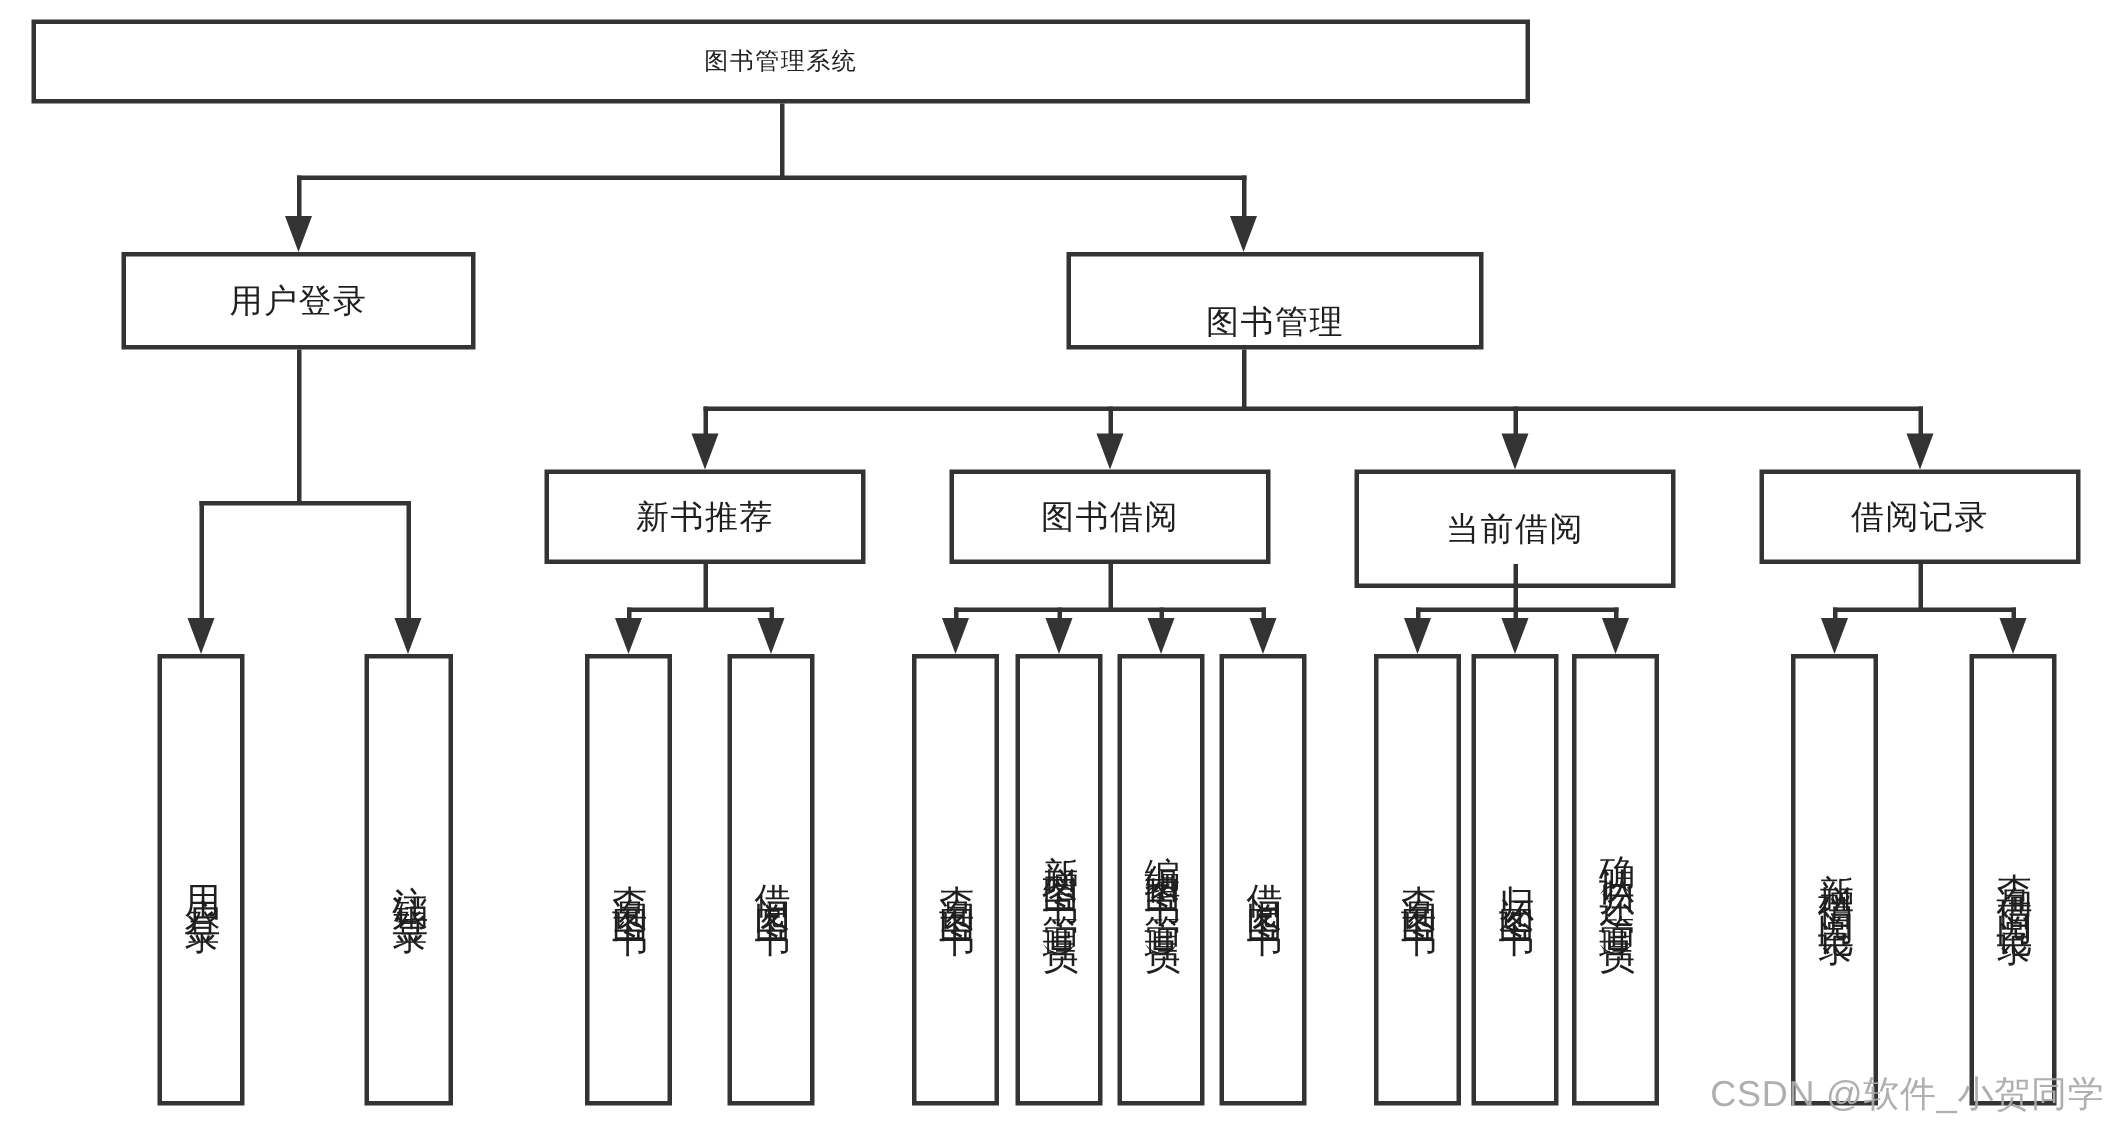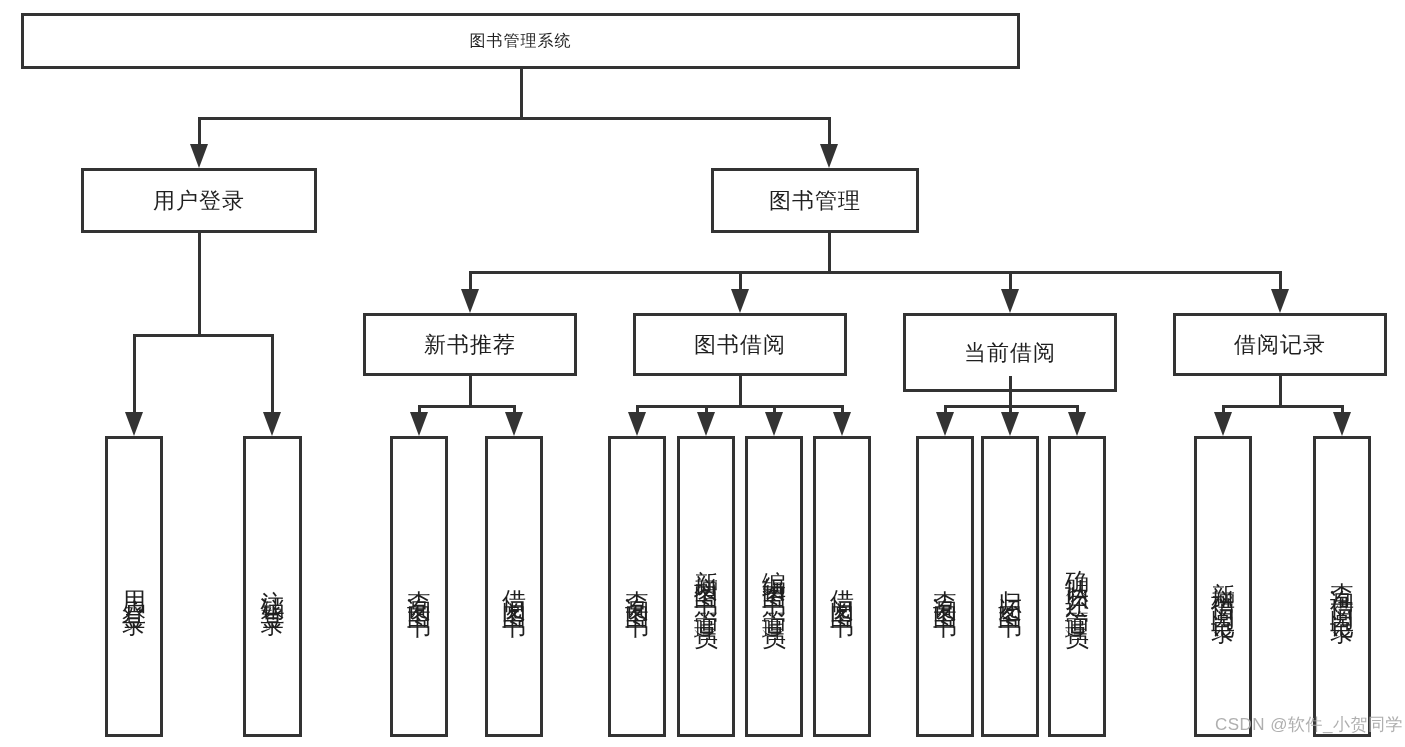--- a/index.html
+++ b/index.html
@@ -44,40 +44,40 @@
     width: 0;
     height: 0;
     border-left: 9px solid transparent;
     border-right: 9px solid transparent;
     border-top: 24px solid #333333;
   }
   .watermark {
     position: absolute;
     top: 713px;
     right: 2px;
-    font-size: 17px;
+    font-size: 24px;
     color: rgba(171, 171, 171, 0.95);
     z-index: 10;
     letter-spacing: 0.5px;
     white-space: nowrap;
   }
 </style>
 </head>
 <body>
 
 <div class="stage">
 
   <div class="box hbox root" style="left:21px;top:13px;width:999px;height:56px;">
     <span>图书管理系统</span>
   </div>
 
   <div class="box hbox" style="left:81px;top:168px;width:236px;height:65px;">
     <span>用户登录</span>
   </div>
-  <div class="box hbox" style="left:711px;top:168px;width:208px;height:65px;">
+  <div class="box hbox" style="left:711px;top:168px;width:278px;height:65px;align-items:flex-end;">
     <span>图书管理</span>
   </div>
 
   <div class="box hbox" style="left:363px;top:313px;width:214px;height:63px;">
     <span>新书推荐</span>
   </div>
   <div class="box hbox" style="left:633px;top:313px;width:214px;height:63px;">
     <span>图书借阅</span>
   </div>
   <div class="box hbox" style="left:903px;top:313px;width:214px;height:79px;">

